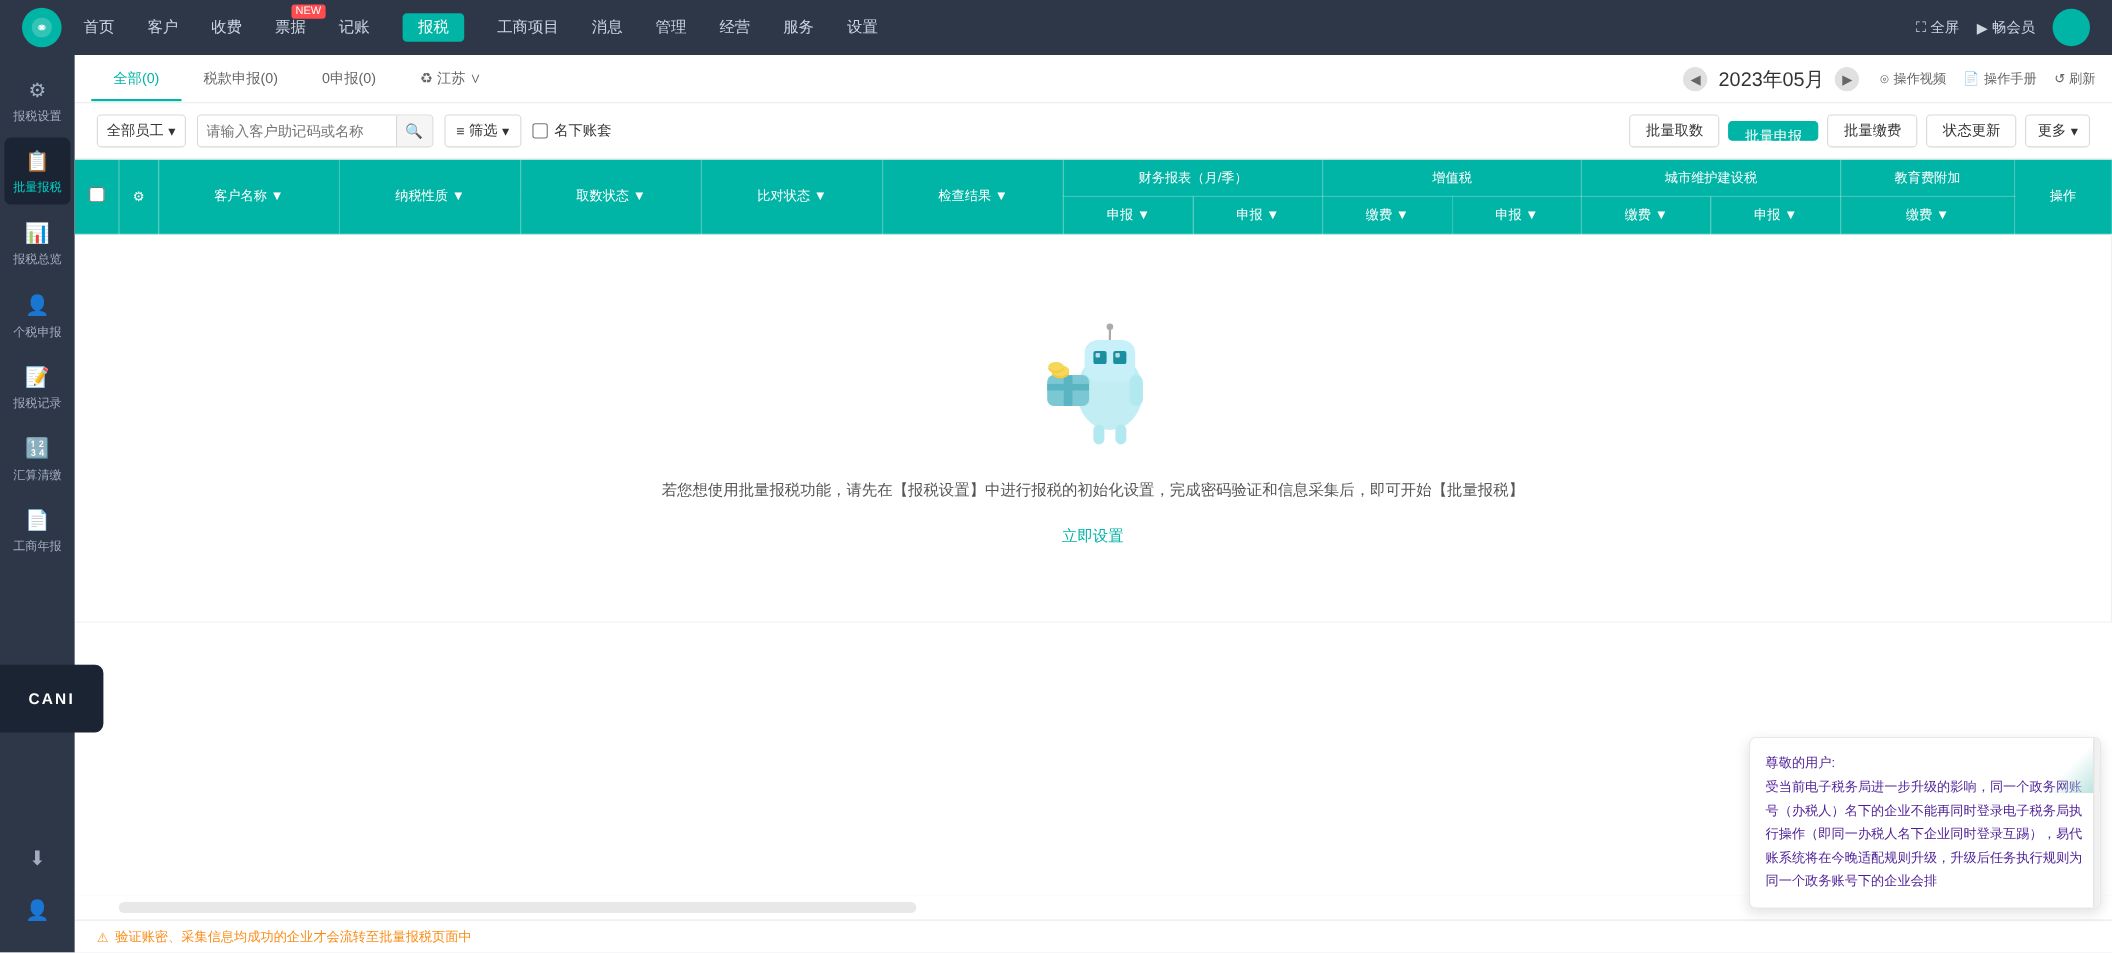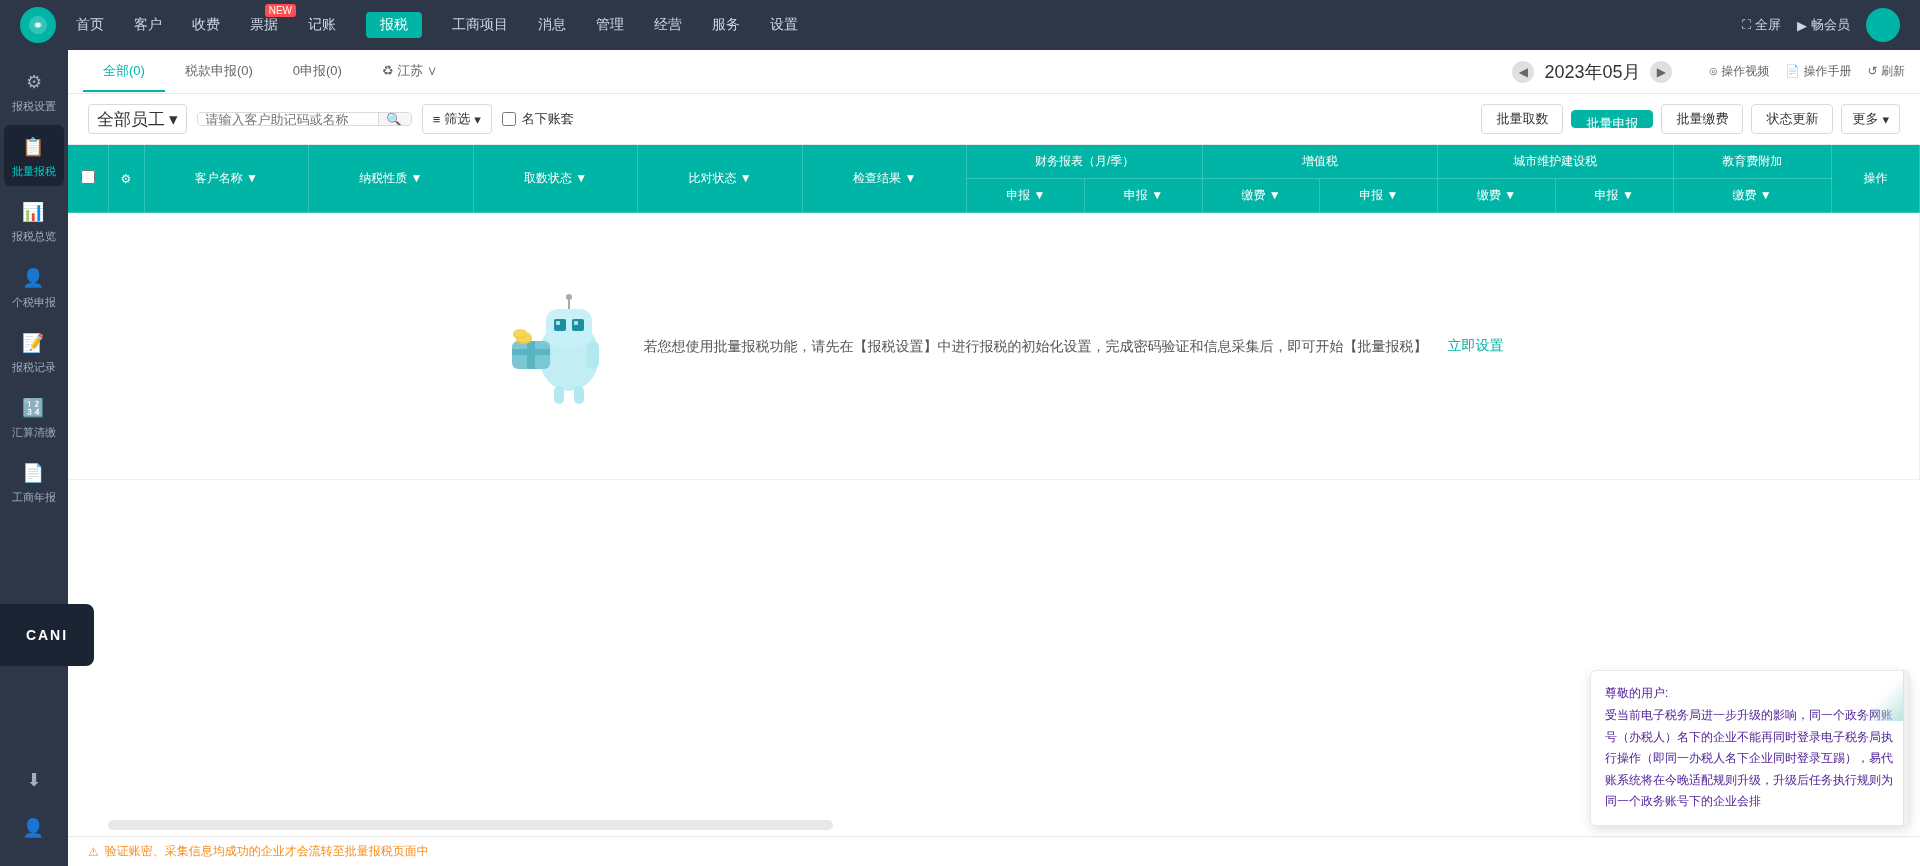--- a/index.html
+++ b/index.html
@@ -171,21 +171,21 @@
       font-size: 18px;
       color: #333;
       font-weight: 400;
     }
 
     
     .tab-right-actions {
       display: flex;
       align-items: center;
       gap: 16px;
-      margin-left: 36px;
+      margin-left: 18px;
     }
     .tab-action-link {
       font-size: 12px;
       color: #666;
       cursor: pointer;
       display: flex; align-items: center; gap: 4px;
     }
 
     
     .toolbar {
@@ -197,32 +197,32 @@
       border-bottom: 1px solid #e8e8e8;
     }
     .select-box {
       display: flex;
       align-items: center;
       border: 1px solid #d9d9d9;
       border-radius: 4px;
       padding: 4px 8px;
       background: #fff;
       cursor: pointer;
-      font-size: 17px;
+      font-size: 13px;
       color: #333;
       gap: 4px;
       height: 30px;
     }
     .search-box {
       display: flex;
       align-items: center;
       border: 1px solid #d9d9d9;
       border-radius: 4px;
       overflow: hidden;
-      height: 14px;
+      height: 30px;
     }
     .search-box input {
       border: none;
       outline: none;
       padding: 4px 8px;
       font-size: 13px;
       width: 180px;
       color: #999;
     }
     .search-box .search-btn {
@@ -329,21 +329,21 @@
     .th-settings { width: 36px; }
 
     
     .thead-row1 th, .thead-row2 th {
       border-bottom: 1px solid rgba(255,255,255,0.2);
     }
 
     
     .empty-state {
       display: flex;
-      flex-direction: row;
+      flex-direction: column;
       align-items: center;
       justify-content: center;
       padding: 60px 20px;
       gap: 20px;
     }
     .empty-text {
       font-size: 14px;
       color: #555;
       text-align: center;
       line-height: 2;

